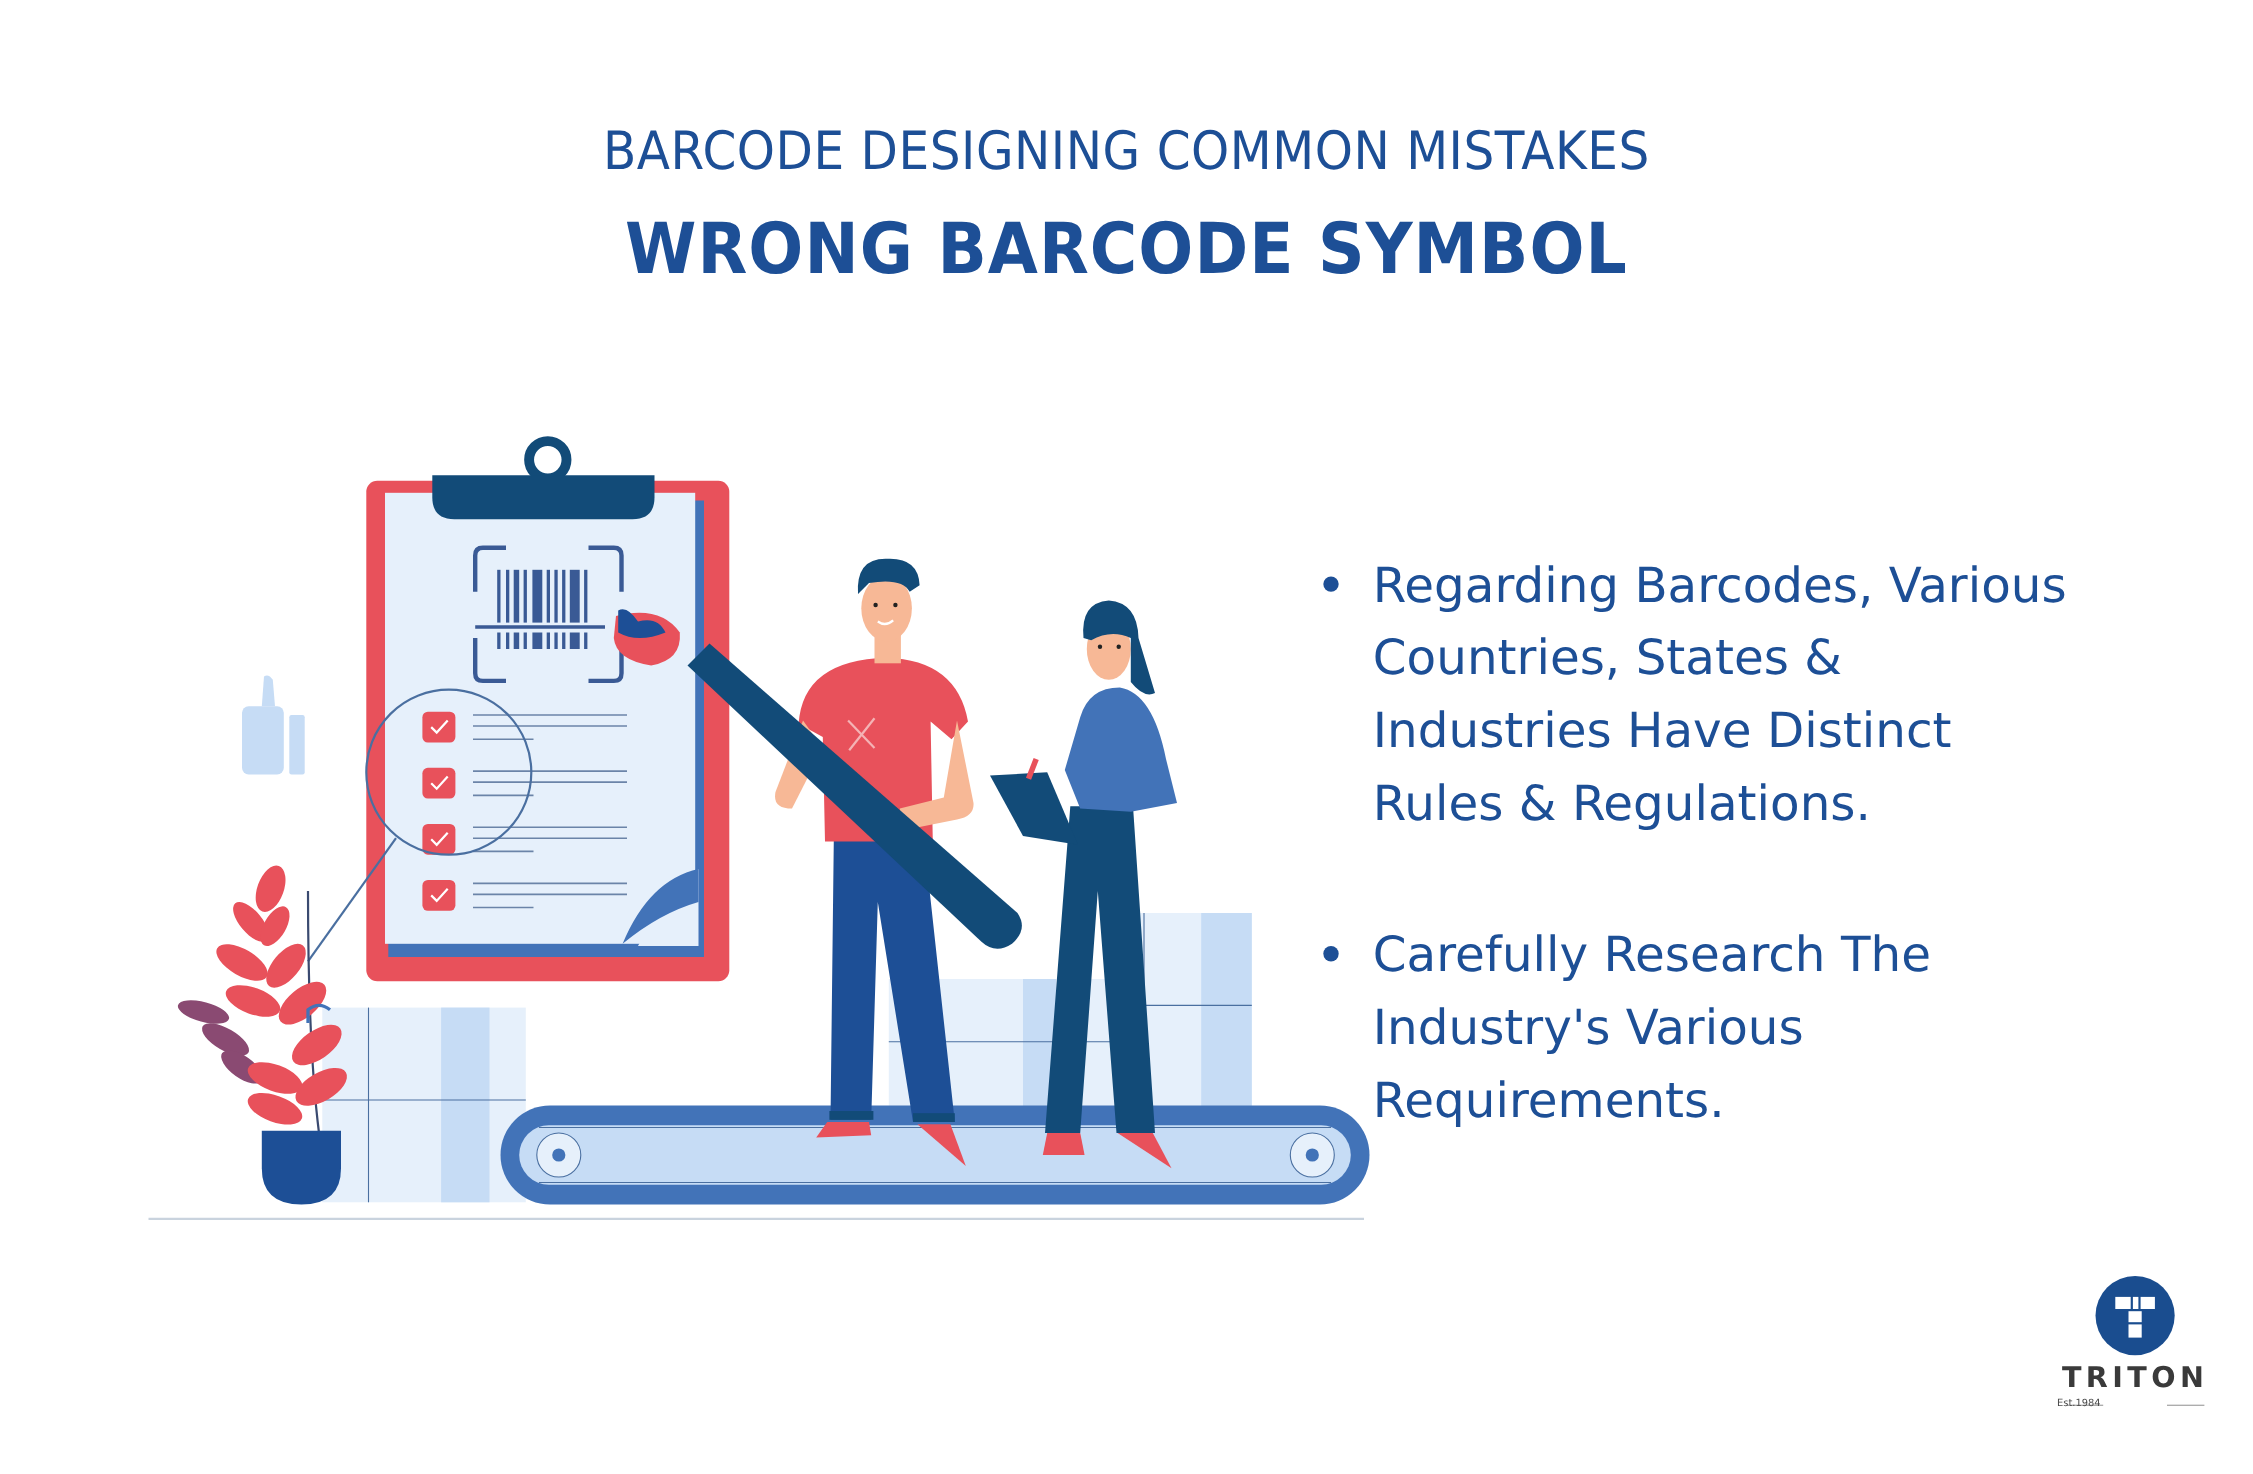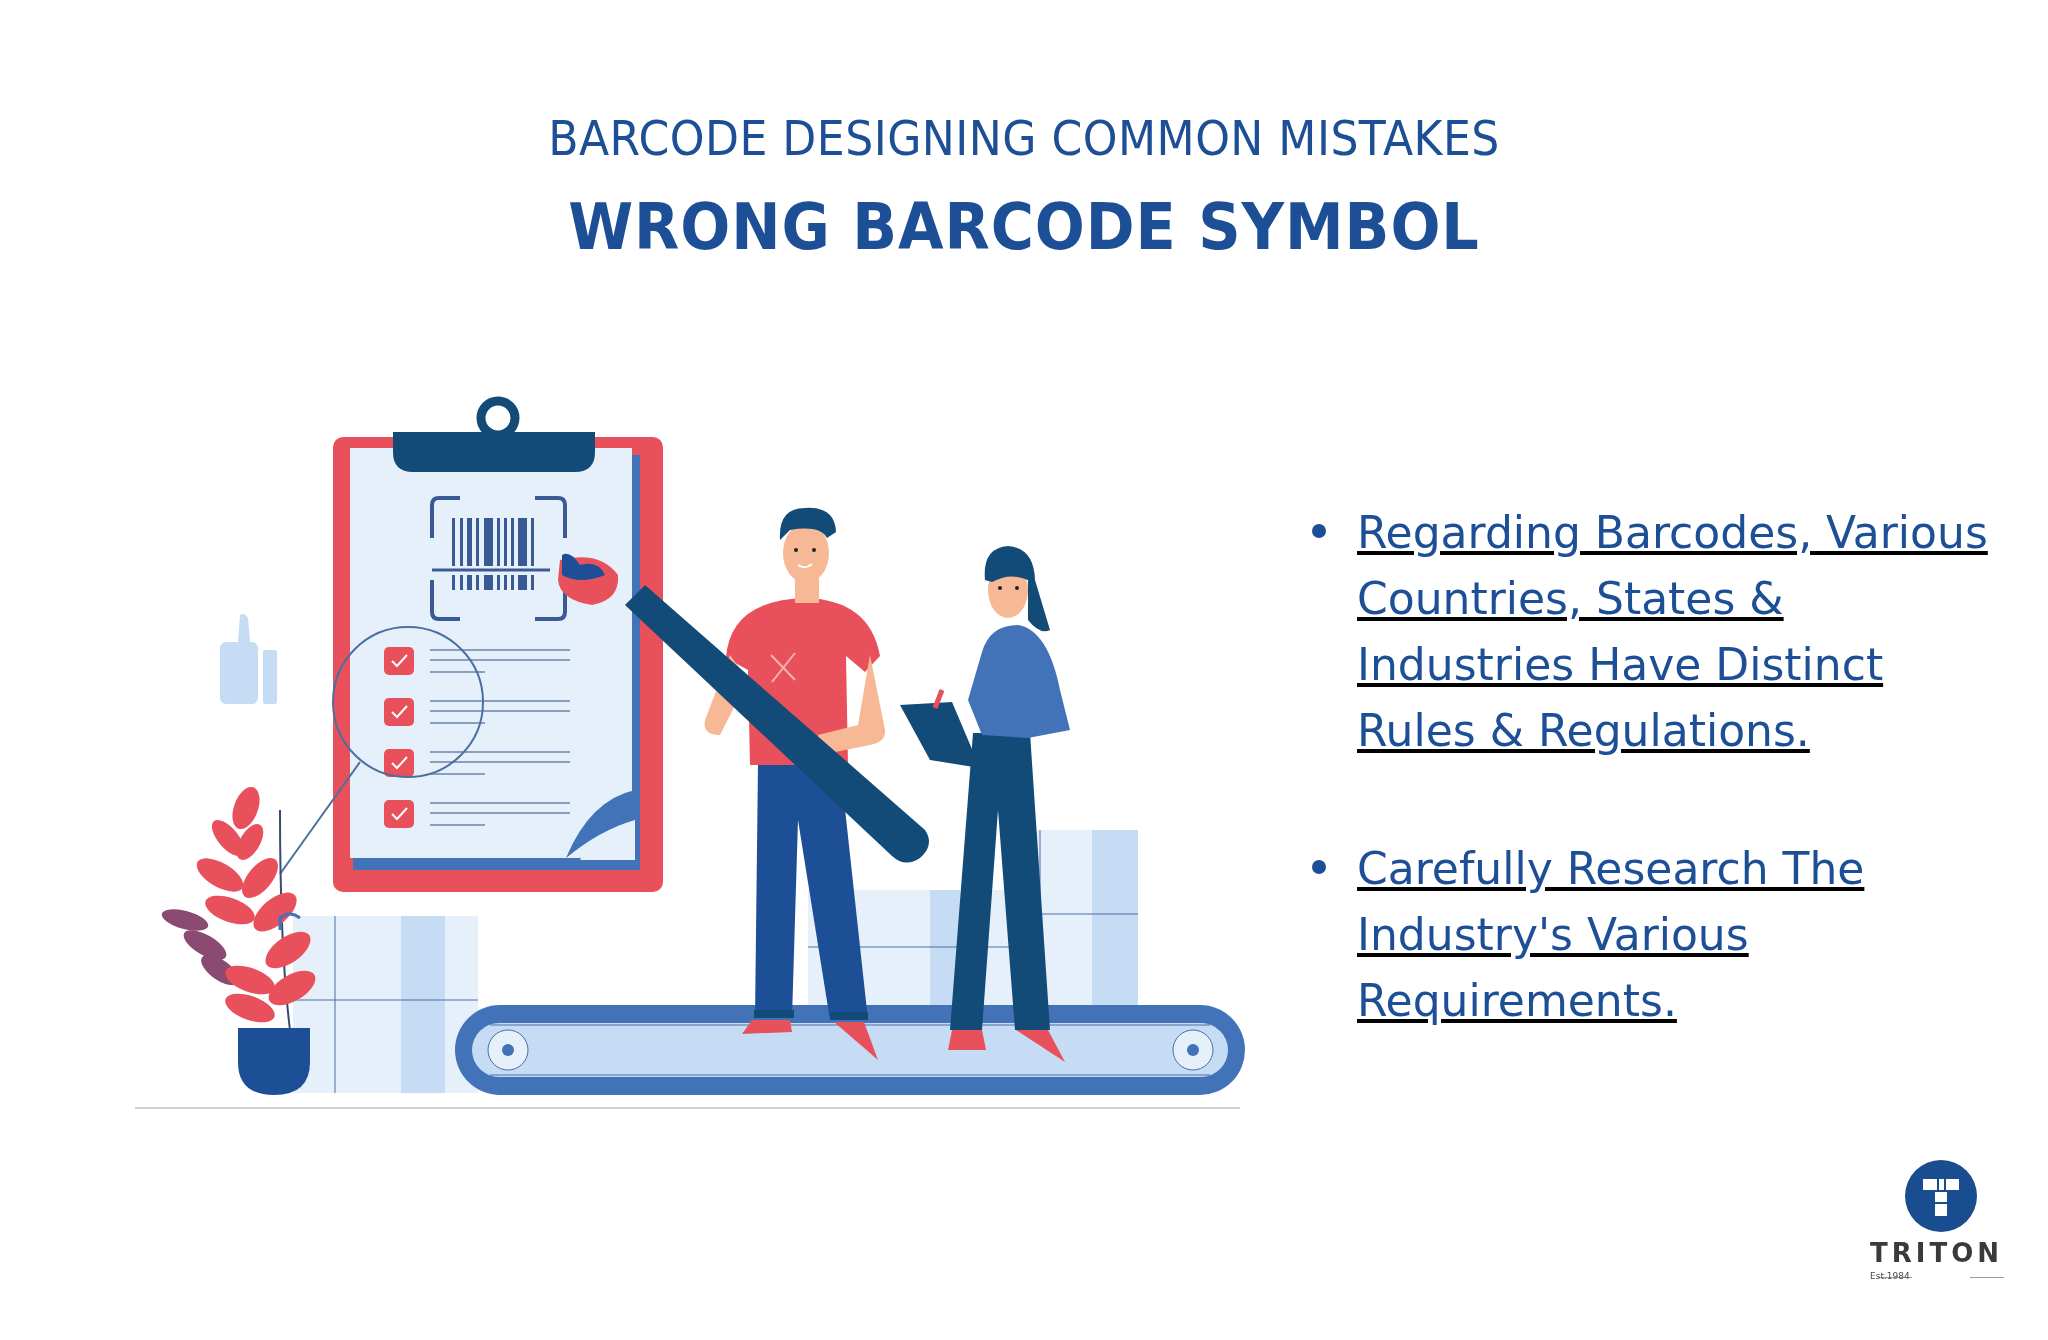--- a/index.html
+++ b/index.html
@@ -13,29 +13,29 @@
   }
   .title {
     position: absolute; left: 0; top: 190px; width: 2048px; text-align: center;
     font-size: 64px; font-weight: 700; color: #1d4f96; letter-spacing: 1px;
     font-family: "DejaVu Sans", sans-serif; transform: scaleX(0.92);
   }
 
   .illustration { position: absolute; left: 130px; top: 390px; width: 1130px; height: 760px; }
   .illustration svg { width: 100%; height: 100%; display: block; }
 
-  .bullets { position: absolute; left: 1307px; top: 500px; width: 700px; list-style: none; text-decoration: underline; }
+  .bullets { position: absolute; left: 1198px; top: 500px; width: 700px; list-style: none; }
   .bullet { position: relative; padding-left: 50px; margin-bottom: 72px;
     font-family: "DejaVu Sans", sans-serif; font-size: 44px; line-height: 66px; color: #1d4f96; }
   .bullet .dot { position: absolute; left: 5px; top: 24px; width: 14px; height: 14px; border-radius: 50%; background: #1d4f96; }
   .bullet .text { display: block; transform-origin: left top; }
 
   .logo { position: absolute; left: 1870px; top: 1150px; width: 140px; height: 140px; text-align: center; }
   .logo-circle { position: absolute; left: 35px; top: 10px; width: 72px; height: 72px; border-radius: 50%; background: #1a4d8f; }
-  .logo-name { position: absolute; left: 0; top: 88px; width: 142px; text-align: left;
+  .logo-name { position: absolute; left: 0; top: 88px; width: 142px; text-align: center;
     font-family: "DejaVu Sans", sans-serif; font-weight: 700; font-size: 26px; letter-spacing: 4px; color: #3a3a3a; }
   .logo-est { position: absolute; left: 0; top: 121px; width: 142px; text-align: left;
     font-family: "DejaVu Sans", sans-serif; font-size: 9px; color: #4a4a4a; }
   .logo-line { position: absolute; top: 127px; width: 34px; height: 1px; background: #9a9a9a; }
 </style>
 </head>
 <body>
 
 <div class="subtitle">BARCODE DESIGNING COMMON MISTAKES</div>
 <div class="title">WRONG BARCODE SYMBOL</div>

